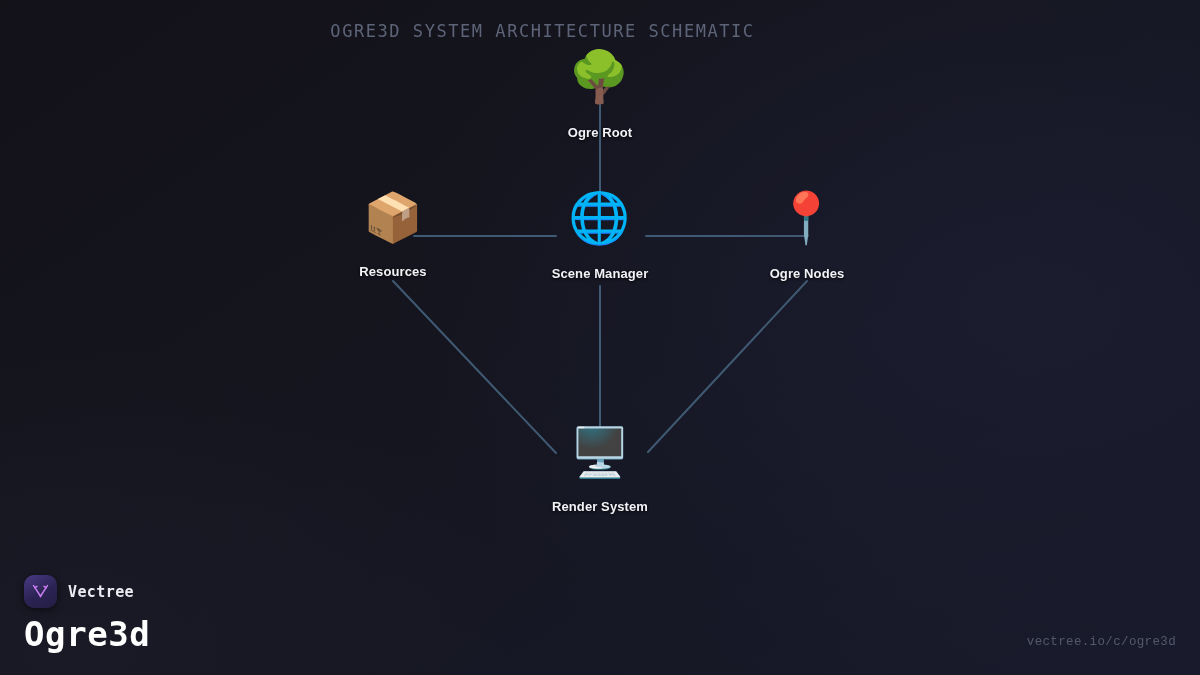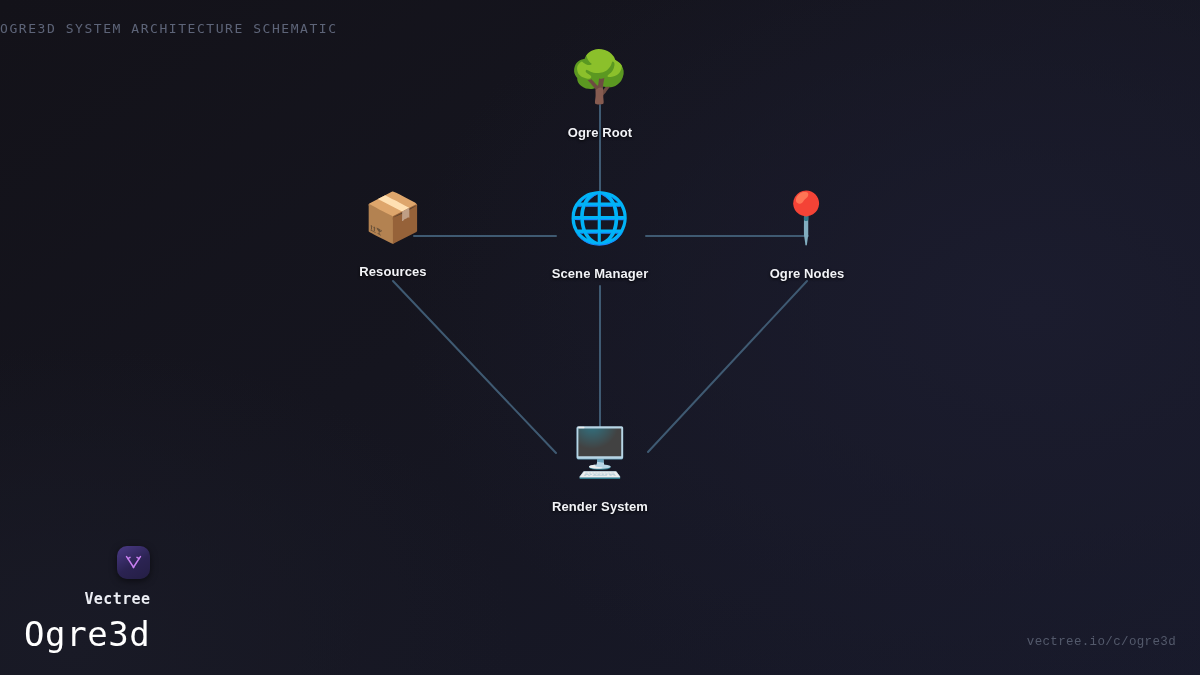--- a/index.html
+++ b/index.html
@@ -20,22 +20,23 @@
     font-family: "Liberation Sans", "DejaVu Sans", sans-serif;
     -webkit-font-smoothing: antialiased;
   }
 
   
   .schematic-title {
     position: absolute;
     top: 21px;
     left: 0;
     width: 1085px;
+    text-align: center;
     font-family: "DejaVu Sans Mono", "Liberation Mono", monospace;
-    font-size: 13px;
+    font-size: 17px;
     letter-spacing: 1.55px;
     color: #5d6478;
     white-space: pre;
   }
 
   
   #graph-edges {
     position: absolute;
     inset: 0;
     width: 1200px;
@@ -77,23 +78,22 @@
   #node-render .node-icon    { font-size: 48px; }
 
   
   #brand {
     position: absolute;
     left: 24px;
     bottom: 22px;
   }
   .brand-row {
     display: flex;
-    align-items: flex-end;
+    align-items: center;
     gap: 11px;
-    flex-direction: column;
   }
   .brand-badge {
     width: 33px;
     height: 33px;
     border-radius: 10px;
     background: linear-gradient(150deg, #4a3a86 0%, #2b2352 55%, #241e44 100%);
     box-shadow: 0 2px 7px rgba(0,0,0,0.55);
     display: flex;
     align-items: center;
     justify-content: center;
@@ -103,21 +103,21 @@
     font-family: "DejaVu Sans Mono", "Liberation Mono", monospace;
     font-size: 15px;
     font-weight: bold;
     color: #eceef4;
     letter-spacing: 0.4px;
   }
   .brand-title {
     margin-top: 9px;
     font-family: "DejaVu Sans Mono", "Liberation Mono", monospace;
     font-size: 34px;
-    font-weight: normal;
+    font-weight: bold;
     color: #ffffff;
     letter-spacing: 0.6px;
     line-height: 1.05;
   }
 
   #site-url {
     position: absolute;
     right: 24px;
     bottom: 26px;
     font-family: Liberation Mono, monospace;

